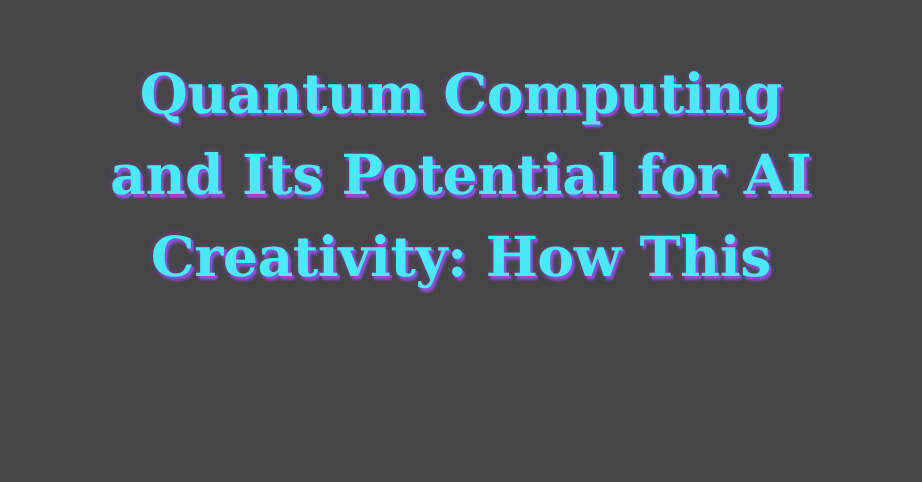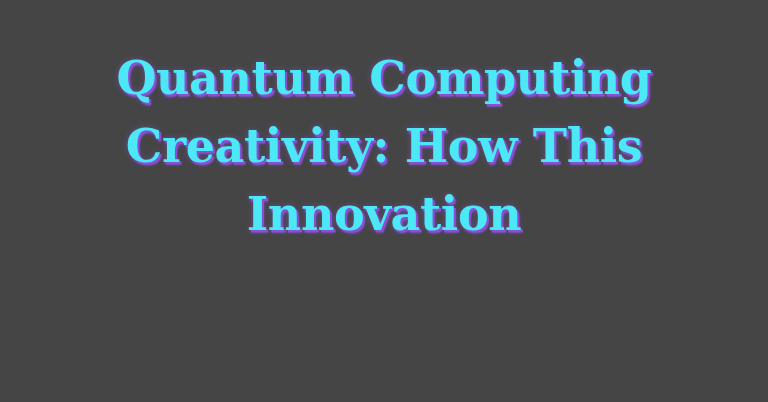--- a/index.html
+++ b/index.html
@@ -50,16 +50,16 @@
     display: block;
     white-space: nowrap;
   }
 </style>
 </head>
 <body>
 
 <div id="title-card">
   <h1 id="headline">
     <span class="headline-line">Quantum Computing</span>
+    <span class="headline-line">and Its Potential for AI</span>
     <span class="headline-line">Creativity: How This</span>
-    <span class="headline-line">Innovation</span>
   </h1>
 </div>
 
 </body></html>

